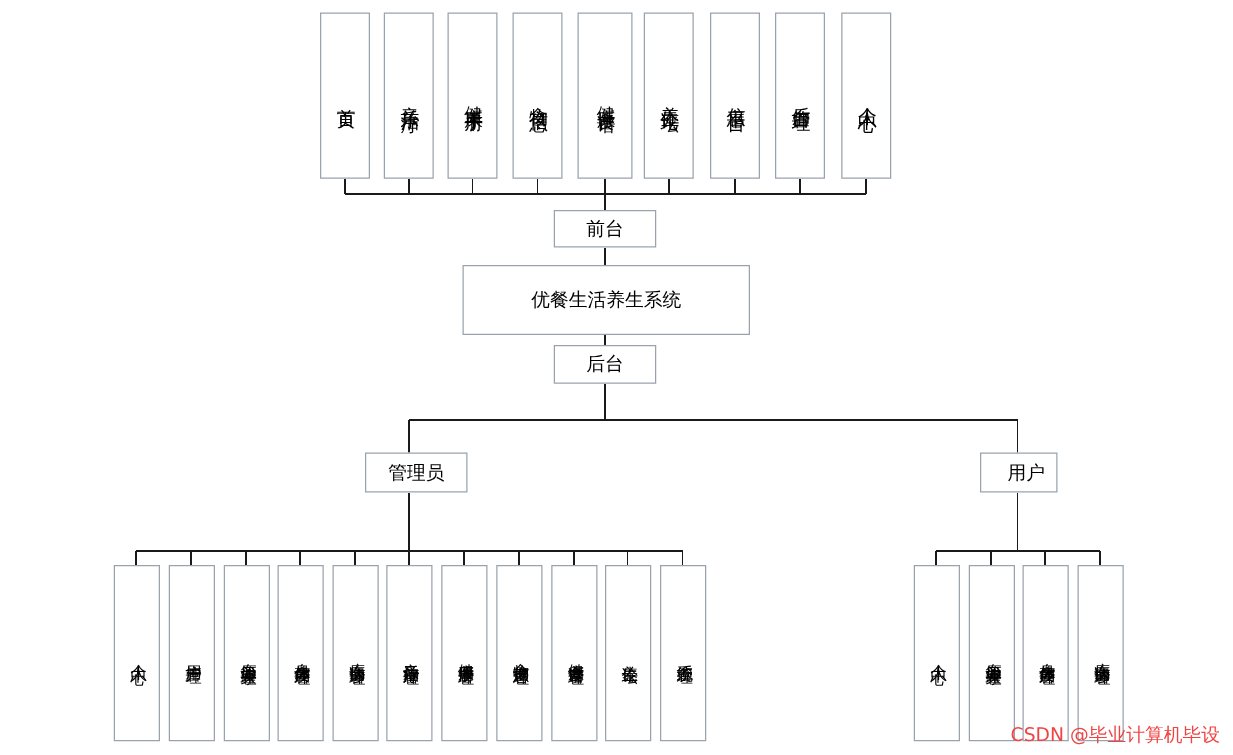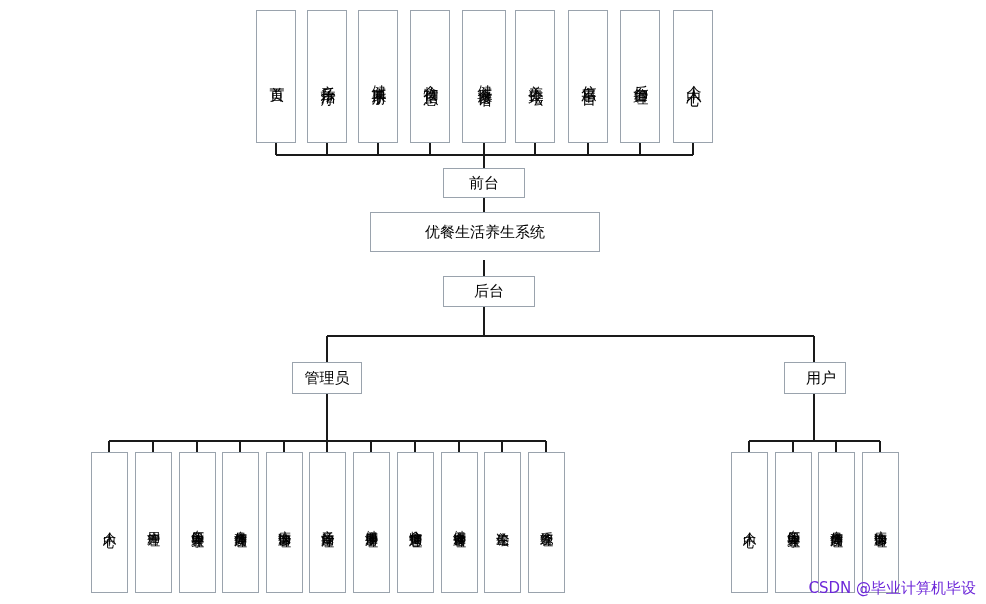--- a/index.html
+++ b/index.html
@@ -38,21 +38,21 @@
     letter-spacing:1px;
     line-height:1.05;
     font-size:13px;
     white-space:nowrap;
   }
   .horiz{font-size:15px;white-space:nowrap;}
   .horiz-lg{font-size:15px;white-space:nowrap;}
   .watermark{
     position:absolute;
     right:10px;bottom:6px;
-    color:#6d28d9;
+    color:#ef4444;
     font-size:15px;
     z-index:3;
     white-space:nowrap;
   }
 </style>
 </head>
 <body>
 
 <div class="canvas">
 
@@ -130,29 +130,29 @@
     <span class="vert">后台管理</span>
   </div>
   <div class="node" style="left:673px;top:10px;width:40px;height:133px;">
     <span class="vert">个人中心</span>
   </div>
 
   <div class="node" style="left:443px;top:168px;width:82px;height:30px;">
     <span class="horiz">前台</span>
   </div>
 
-  <div class="node" style="left:370px;top:212px;width:230px;height:40px;">
+  <div class="node" style="left:370px;top:212px;width:230px;height:56px;">
     <span class="horiz-lg">优餐生活养生系统</span>
   </div>
 
-  <div class="node" style="left:443px;top:276px;width:92px;height:31px;">
+  <div class="node" style="left:443px;top:276px;width:82px;height:31px;">
     <span class="horiz">后台</span>
   </div>
 
-  <div class="node" style="left:292px;top:362px;width:70px;height:32px;">
+  <div class="node" style="left:292px;top:362px;width:82px;height:32px;">
     <span class="horiz">管理员</span>
   </div>
   <div class="node" style="left:784px;top:362px;width:62px;height:32px;padding-left:12px;">
     <span class="horiz">用户</span>
   </div>
 
   <div class="node" style="left:91px;top:452px;width:37px;height:141px;">
     <span class="vert-sm">个人中心</span>
   </div>
   <div class="node" style="left:135px;top:452px;width:37px;height:141px;">

